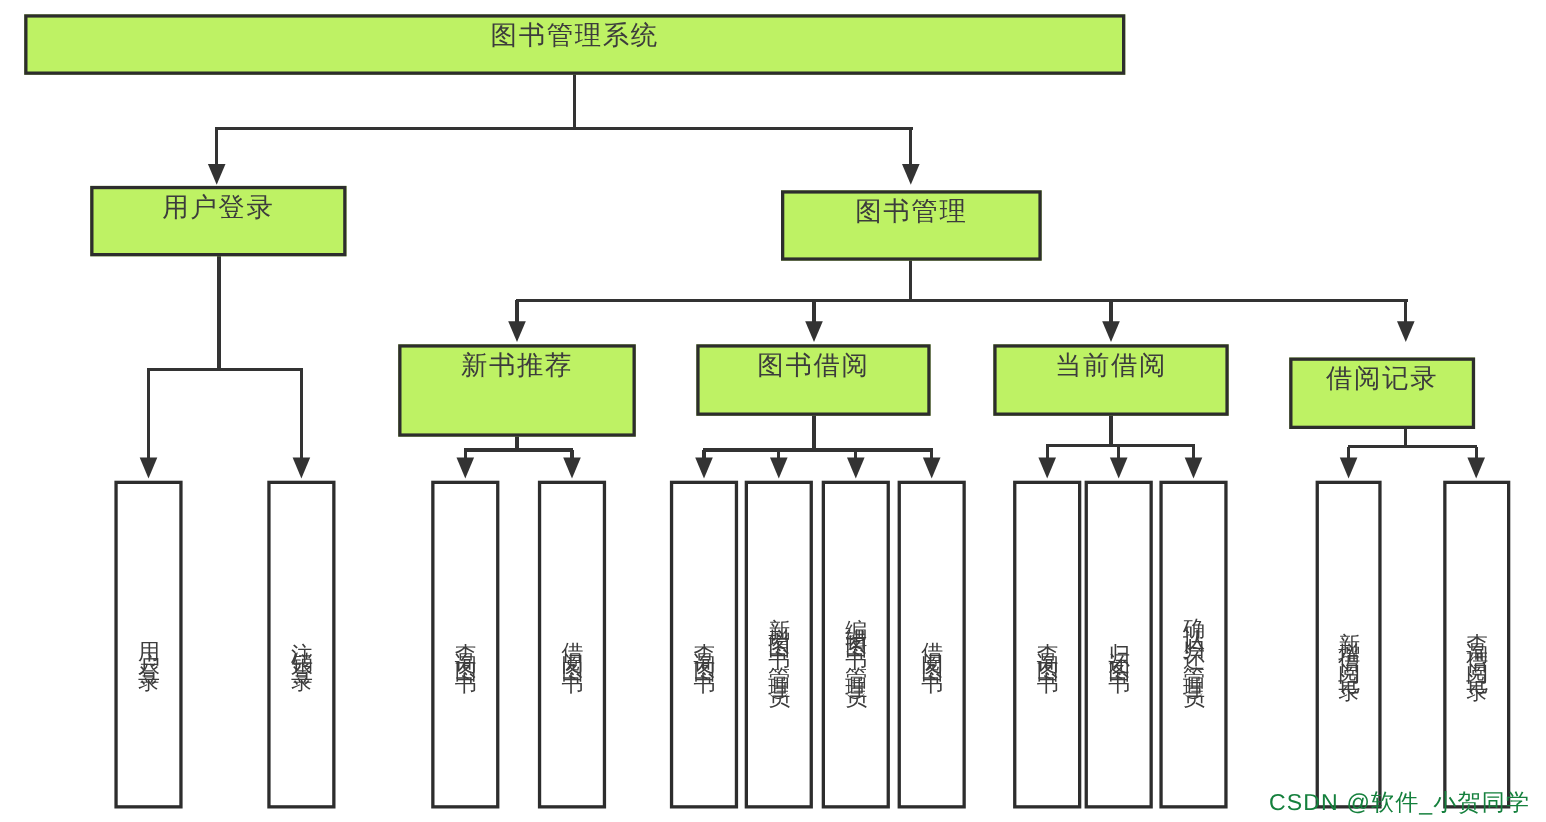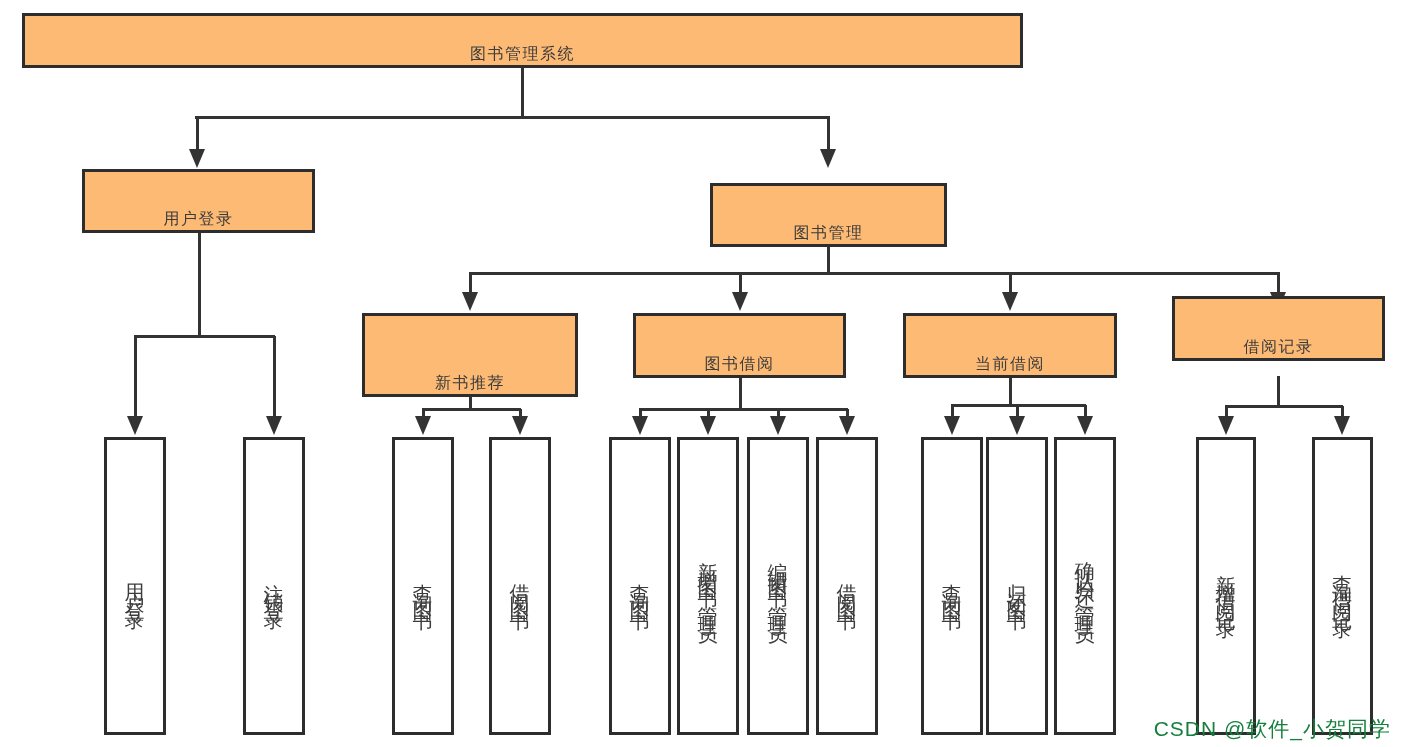--- a/index.html
+++ b/index.html
@@ -17,26 +17,26 @@
   }
   #wires {
     position: absolute;
     left: 0;
     top: 0;
     pointer-events: none;
   }
   .hbox {
     position: absolute;
     box-sizing: border-box;
-    background: #fdba74;
+    background: #bef264;
     border: 3px solid #2d2d2d;
     display: flex;
-    align-items: flex-end;
+    align-items: flex-start;
     justify-content: center;
-    font-size: 16px;
+    font-size: 24px;
     letter-spacing: 1.5px;
     color: #3c3c3c;
     white-space: nowrap;
     z-index: 2;
   }
   .vbox {
     position: absolute;
     box-sizing: border-box;
     background: #ffffff;
     border: 3px solid #2d2d2d;
@@ -136,34 +136,34 @@
     </g>
   </svg>
 
   <div class="hbox" style="left:22px; top:13px; width:1001px; height:55px;">
     <span>图书管理系统</span>
   </div>
 
   <div class="hbox" style="left:82px; top:169px; width:233px; height:64px;">
     <span>用户登录</span>
   </div>
-  <div class="hbox" style="left:710px; top:183px; width:237px; height:64px;">
+  <div class="hbox" style="left:710px; top:173px; width:237px; height:64px;">
     <span>图书管理</span>
   </div>
 
   <div class="hbox" style="left:362px; top:313px; width:216px; height:84px;">
     <span>新书推荐</span>
   </div>
   <div class="hbox" style="left:633px; top:313px; width:213px; height:65px;">
     <span>图书借阅</span>
   </div>
   <div class="hbox" style="left:903px; top:313px; width:214px; height:65px;">
     <span>当前借阅</span>
   </div>
-  <div class="hbox" style="left:1172px; top:296px; width:213px; height:65px;">
+  <div class="hbox" style="left:1172px; top:325px; width:169px; height:65px;">
     <span>借阅记录</span>
   </div>
 
   <div class="vbox" style="left:104px; top:437px; width:62px; height:298px;">
     <span class="vtext">用户登录</span>
   </div>
   <div class="vbox" style="left:243px; top:437px; width:62px; height:298px;">
     <span class="vtext">注销登录</span>
   </div>
 

